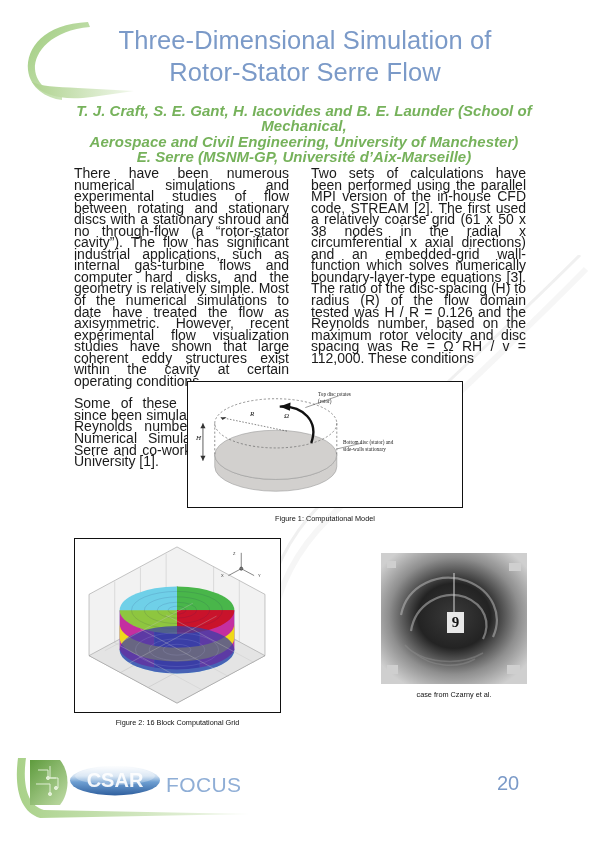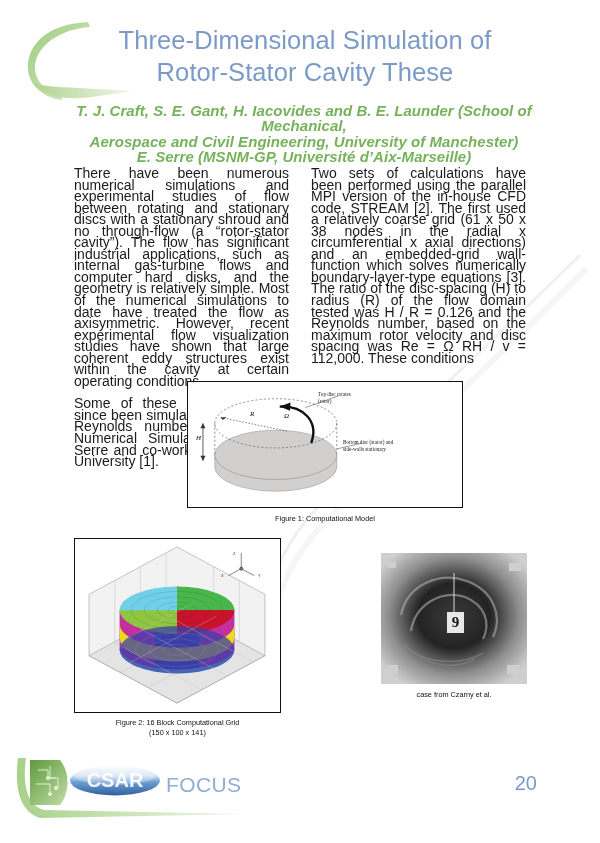--- a/index.html
+++ b/index.html
@@ -122,21 +122,21 @@
     top: 773px;
     font-size: 21px;
     color: #8FAED6;
     letter-spacing: .4px;
   }
   .pagenum {
     position: absolute;
     left: 497px;
     top: 772px;
     width: 40px;
-    text-align: right;
+    text-align: left;
     font-size: 20px;
     color: #7B9AC8;
   }
   .csar-logo {
     position: absolute;
     left: 69px;
     top: 763px;
     width: 92px;
     height: 35px;
   }
@@ -193,21 +193,21 @@
     <path d="M16 70 C 26 84, 48 89, 76 85 L 118 79 L 62 76 C 40 75, 24 74, 16 70 Z" fill="url(#gsw2)"></path>
   </svg>
 
   <svg class="swoosh-mid" viewBox="0 0 340 380">
     <path d="M330 0 C 250 80, 150 170, 70 250 C 40 280, 20 320, 14 360" fill="none" stroke="#E4E4E4" stroke-width="3"></path>
     <path d="M336 14 C 256 96, 156 186, 78 264 C 48 294, 28 330, 22 372" fill="none" stroke="#EFEFEF" stroke-width="6"></path>
   </svg>
 
   <div class="title">
     <div>Three-Dimensional Simulation of</div>
-    <div>Rotor-Stator Cavity These</div>
+    <div>Rotor-Stator Serre Flow</div>
   </div>
 
   <div class="authors">
     <div>T. J. Craft, S. E. Gant, H. Iacovides and B. E. Launder (School of Mechanical,</div>
     <div>Aerospace and Civil Engineering, University of Manchester)</div>
     <div>E. Serre (MSNM-GP, Université d’Aix-Marseille)</div>
   </div>
 
   <div class="col left">
     <p>There have been numerous numerical simulations and experimental studies of flow between rotating and stationary discs with a stationary shroud and no through-flow (a “rotor-stator cavity”). The flow has significant industrial applications, such as internal gas-turbine flows and computer hard disks, and the geometry is relatively simple. Most of the numerical simulations to date have treated the flow as axisymmetric. However, recent experimental flow visualization studies have shown that large coherent eddy structures exist within the cavity at certain operating conditions.</p>
@@ -316,21 +316,20 @@
         <line x1="30" y1="113" x2="119" y2="65"></line>
       </g>
     </svg>
     <div style="position:absolute;left:158px;top:12px;font-size:4px;color:#333;">Z</div>
     <div style="position:absolute;left:183px;top:34px;font-size:4px;color:#333;">Y</div>
     <div style="position:absolute;left:146px;top:34px;font-size:4px;color:#333;">X</div>
   </div>
 
   <div class="caption cap2">
     <div>Figure 2: 16 Block Computational Grid</div>
-    <div>(150 x 100 x 141)</div>
   </div>
 
   <div class="fig3" style="position:absolute;">
     <svg viewBox="0 0 146 131" width="146" height="131">
       <defs>
         <radialGradient id="vig" cx="50%" cy="48%" r="62%">
           <stop offset="0%" stop-color="#3a3a3a"></stop>
           <stop offset="40%" stop-color="#232323"></stop>
           <stop offset="72%" stop-color="#8e8e8e"></stop>
           <stop offset="100%" stop-color="#cfcfcf"></stop>

